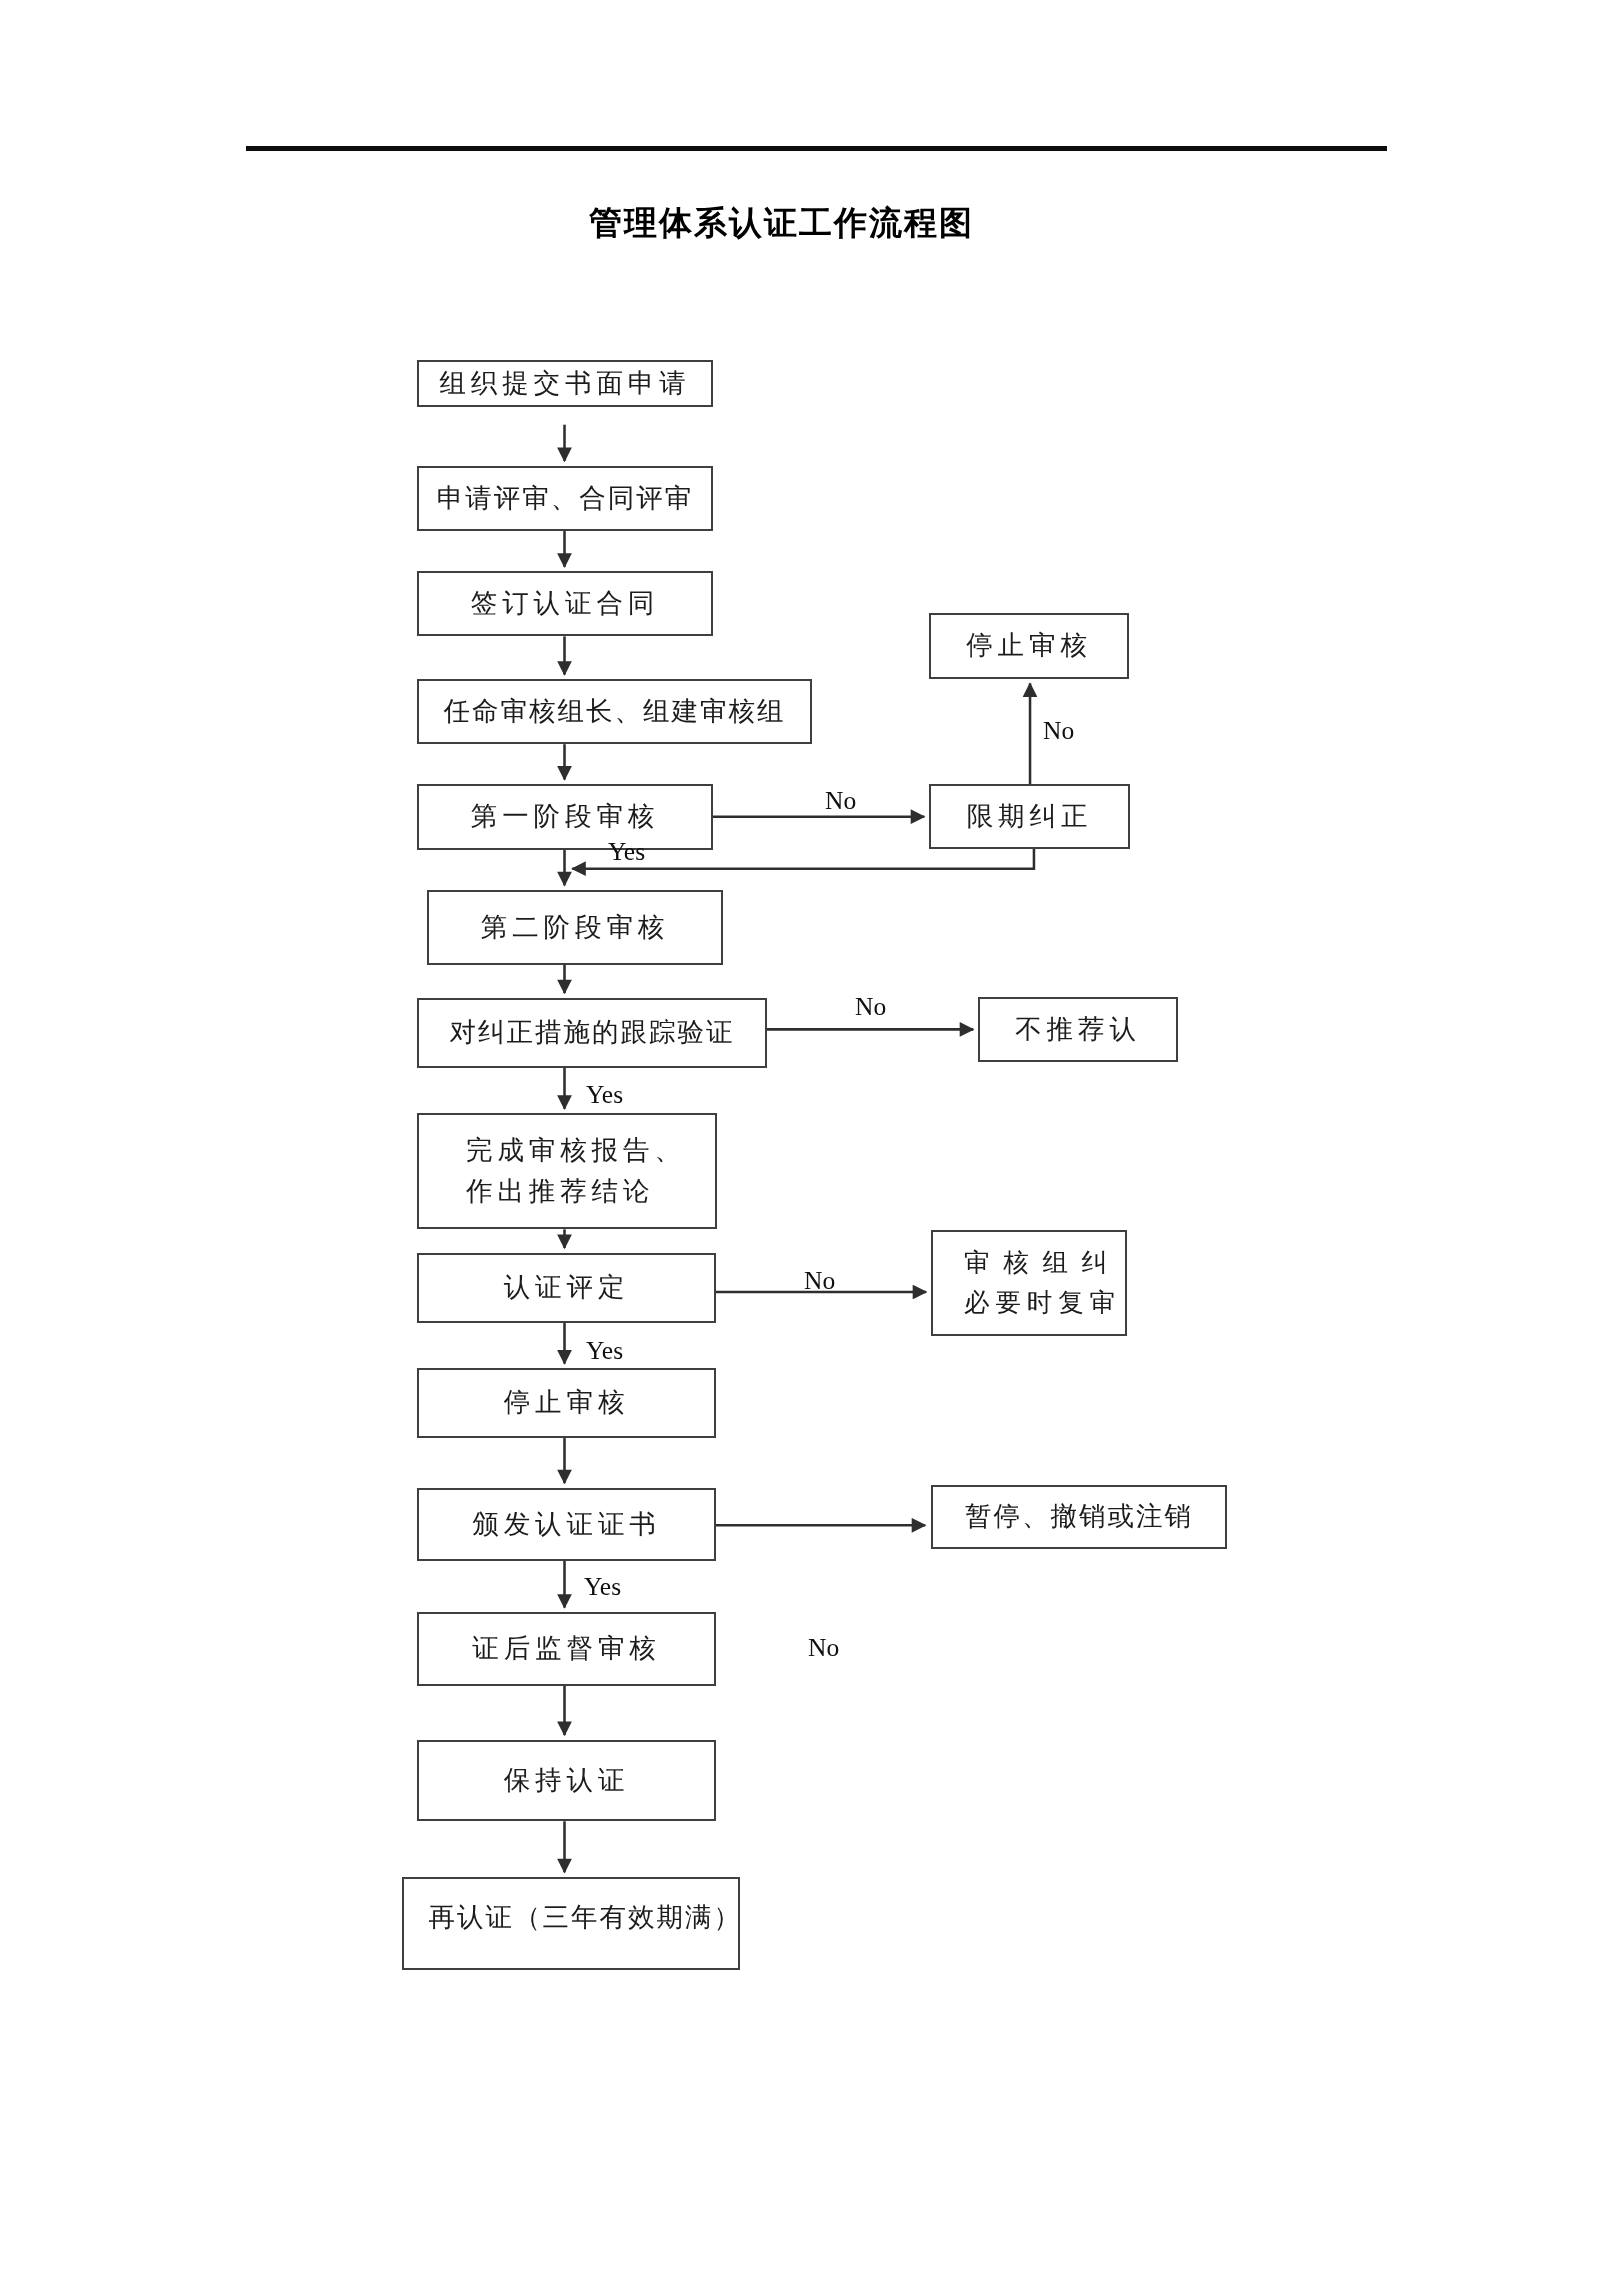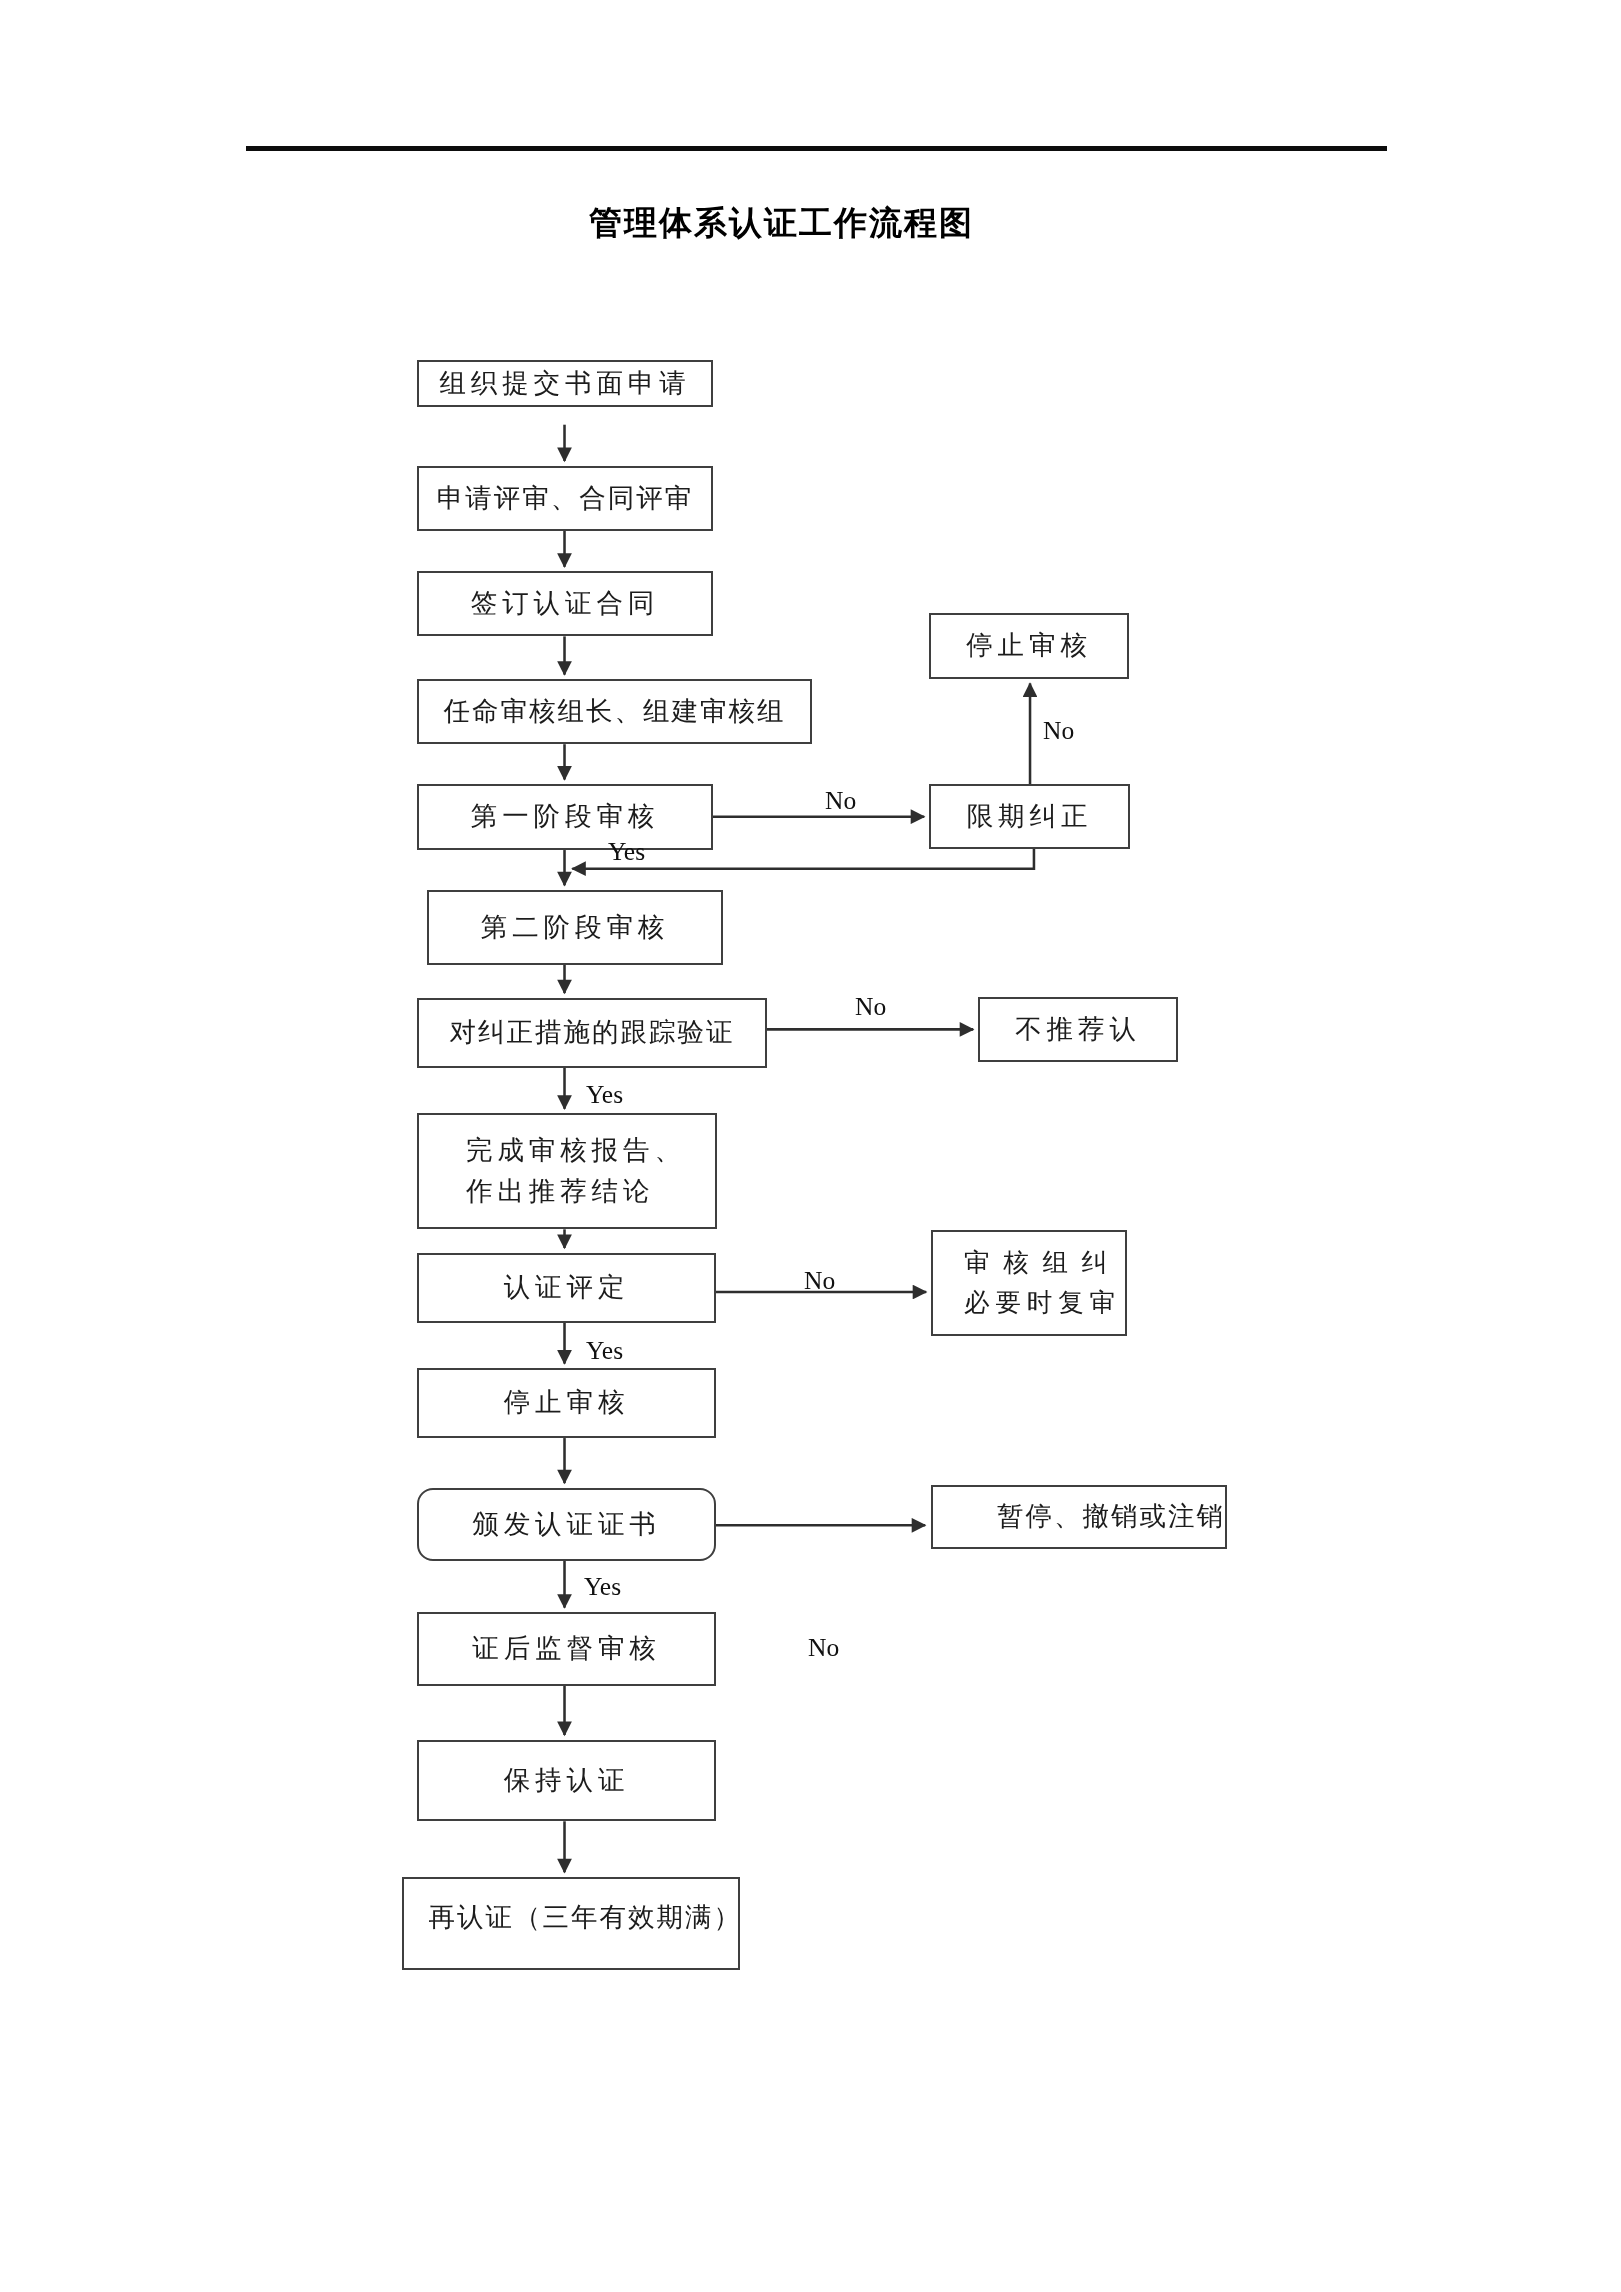--- a/index.html
+++ b/index.html
@@ -105,21 +105,21 @@
   </div>
 
   <div class="node" style="left:417px; top:1253px; width:299px; height:70px;">
     <span>认证评定</span>
   </div>
 
   <div class="node" style="left:417px; top:1368px; width:299px; height:70px;">
     <span>停止审核</span>
   </div>
 
-  <div class="node" style="left:417px; top:1488px; width:299px; height:73px;border-radius:16px;">
+  <div class="node" style="left:417px; top:1488px; width:299px; height:73px;">
     <span>颁发认证证书</span>
   </div>
 
   <div class="node" style="left:417px; top:1612px; width:299px; height:74px;">
     <span>证后监督审核</span>
   </div>
 
   <div class="node" style="left:417px; top:1740px; width:299px; height:81px;">
     <span>保持认证</span>
   </div>
@@ -138,21 +138,21 @@
 
   <div class="node" style="left:978px; top:997px; width:200px; height:65px;">
     <span>不推荐认</span>
   </div>
 
   <div class="node left-align" style="left:931px; top:1230px; width:196px; height:106px; padding-left:31px; font-size:25.5px; letter-spacing:5.9px;">
     <span class="l1-wide">审核组纠</span>
     <span>必要时复审</span>
   </div>
 
-  <div class="node tight" style="left:931px; top:1485px; width:296px; height:64px;align-items:flex-end;">
+  <div class="node tight" style="left:931px; top:1485px; width:296px; height:64px;">
     <span>暂停、撤销或注销</span>
   </div>
 
   <div class="edge-label" style="left:825px; top:786px;">No</div>
   <div class="edge-label" style="left:1043px; top:716px;">No</div>
   <div class="edge-label" style="left:608px; top:837px;">Yes</div>
   <div class="edge-label" style="left:855px; top:992px;">No</div>
   <div class="edge-label" style="left:586px; top:1080px;">Yes</div>
   <div class="edge-label" style="left:804px; top:1266px;">No</div>
   <div class="edge-label" style="left:586px; top:1336px;">Yes</div>

